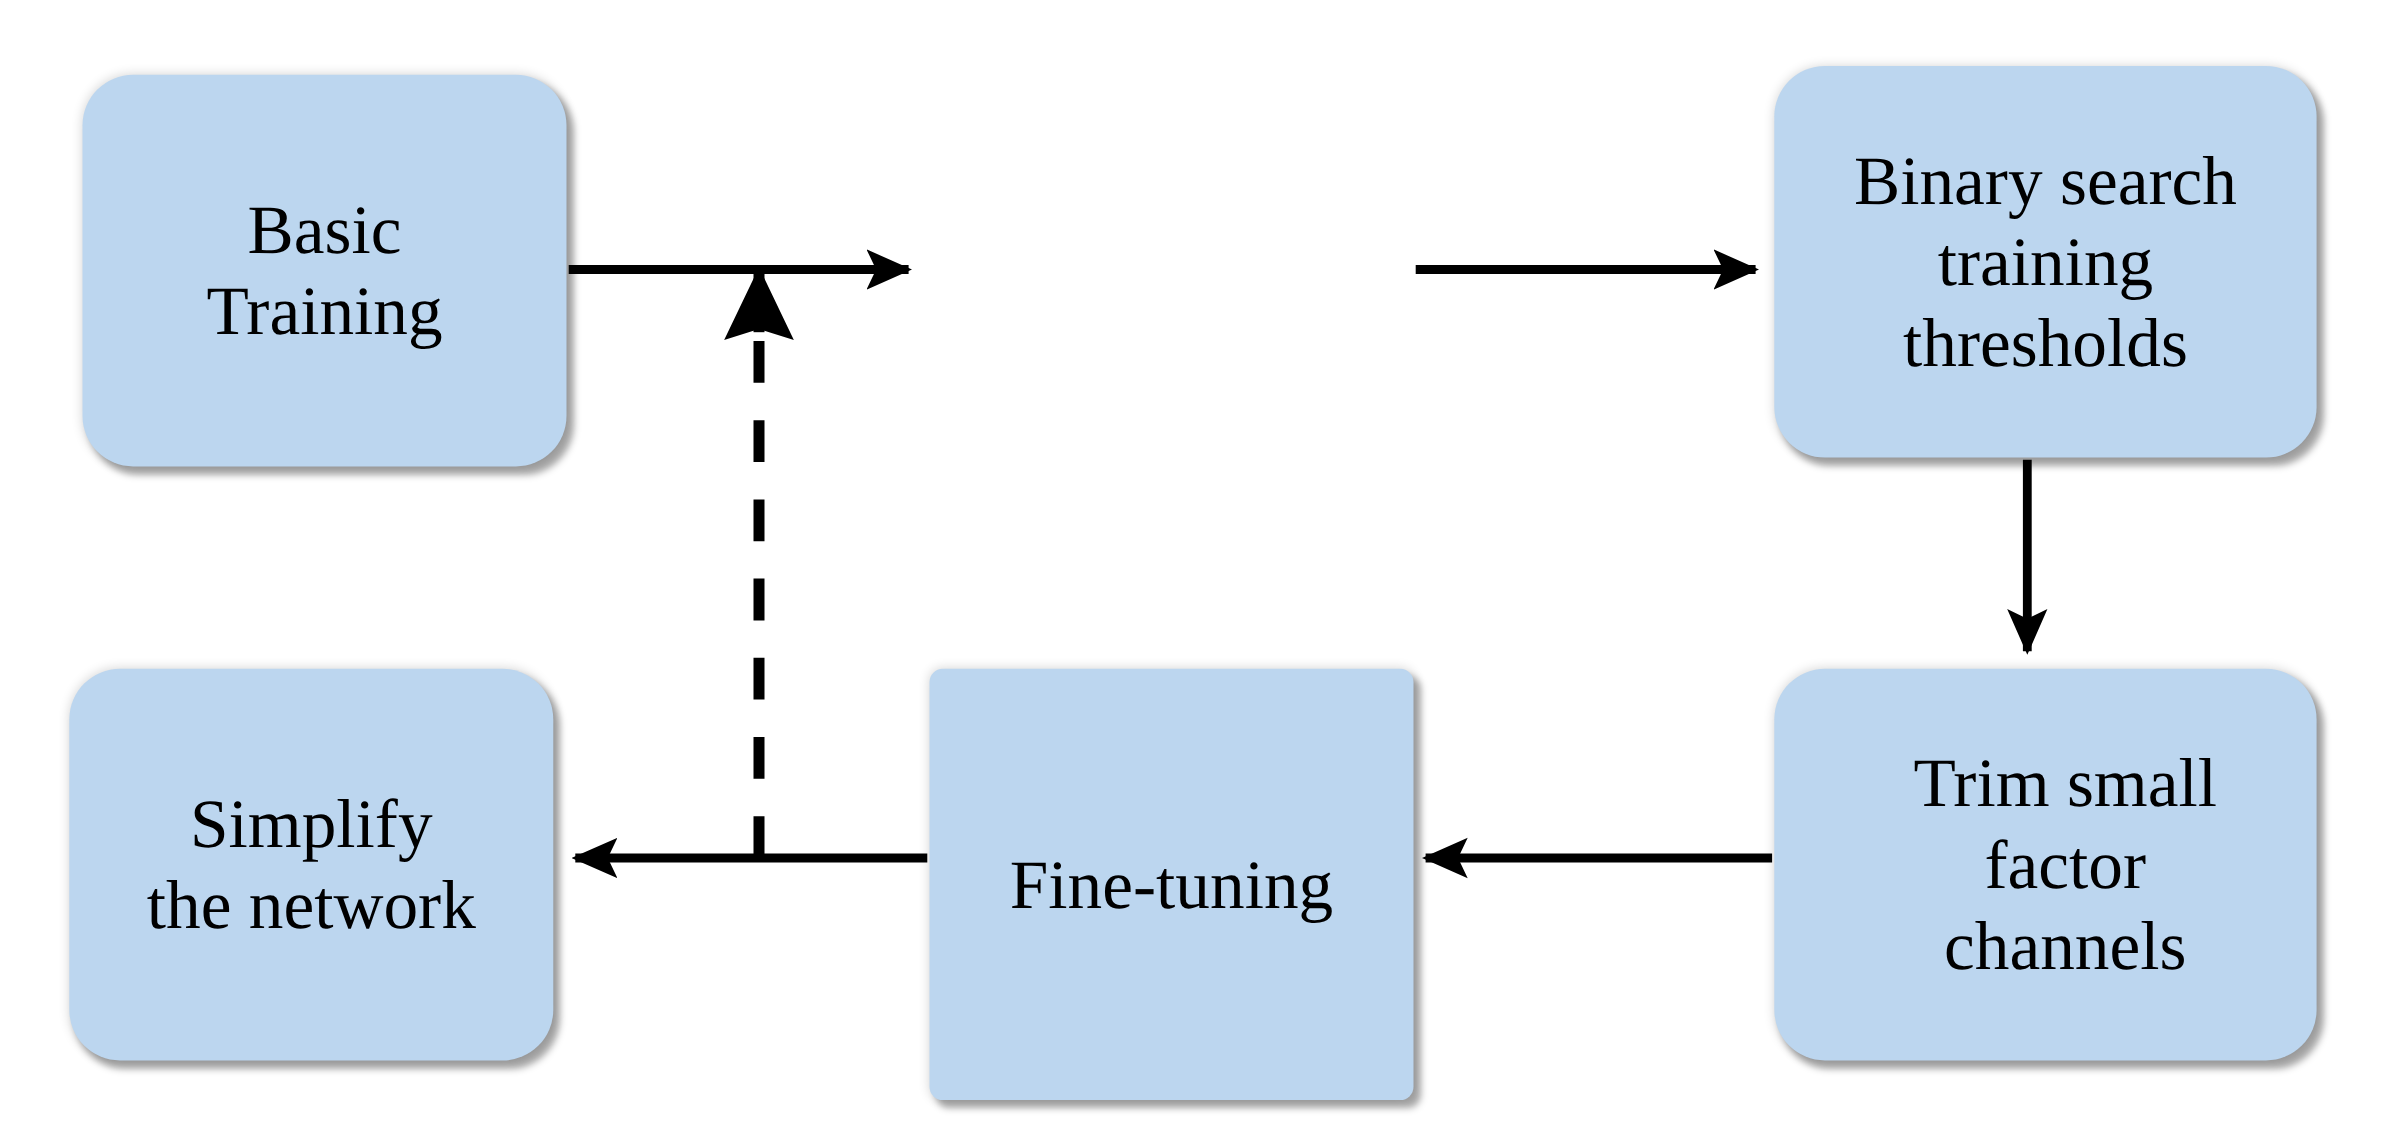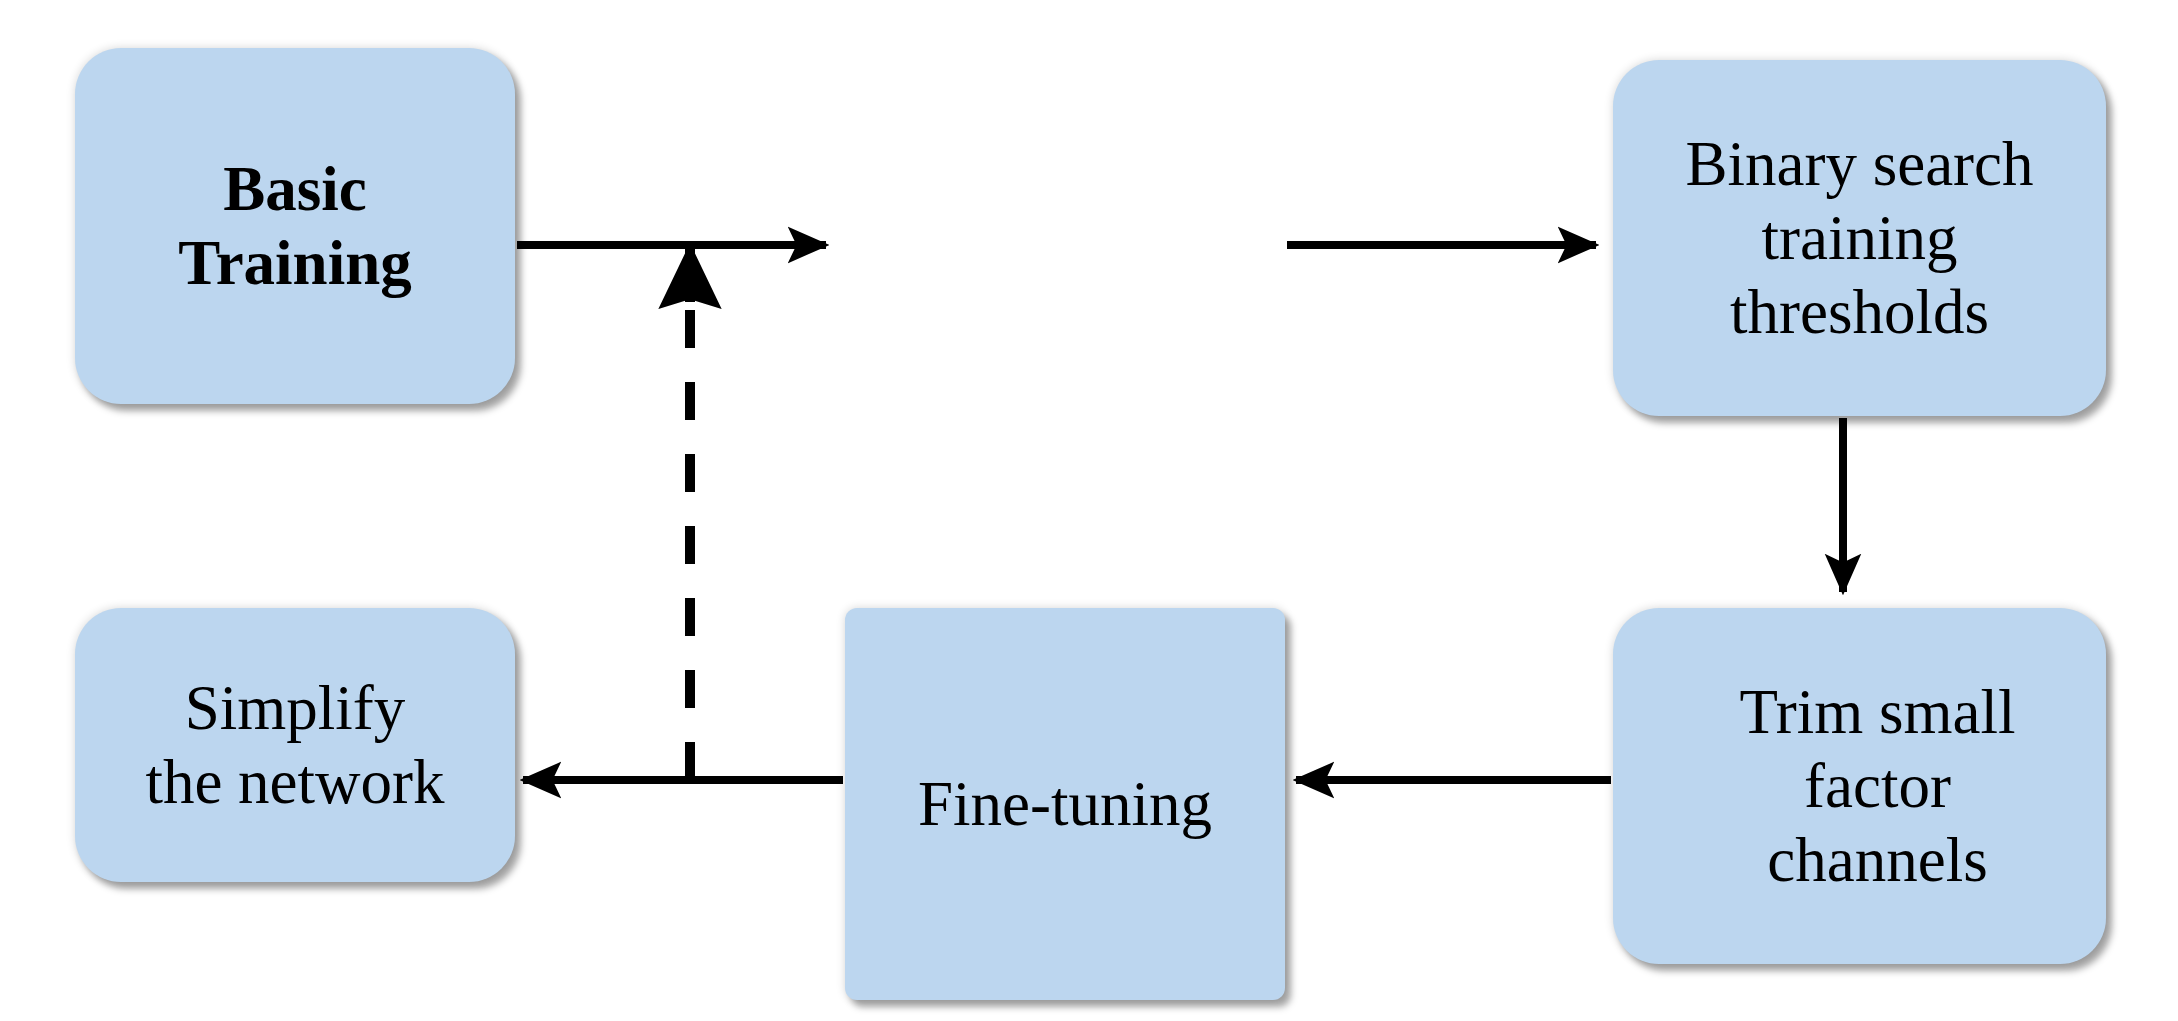--- a/index.html
+++ b/index.html
@@ -34,24 +34,24 @@
     z-index: 2;
   }
   .node-label {
     display: block;
     width: 100%;
     padding: 0 6px;
     box-sizing: border-box;
     white-space: pre-line;
   }
   
-  #node-basic-training      { left: 75px;   top: 48px;  width: 440px; height: 356px; font-size: 63px; font-weight: bold; }
+  #node-basic-training      { left: 75px;   top: 68px;  width: 440px; height: 356px; font-size: 63px; }
   #node-sparse-reg          { left: 845px;  top: 60px;  width: 440px; height: 356px; font-size: 63px; }
   #node-binary-search       { left: 1613px; top: 60px;  width: 493px; height: 356px; font-size: 63px; }
-  #node-simplify-network    { left: 75px;   top: 608px; width: 440px; height: 274px; font-size: 63px; }
+  #node-simplify-network    { left: 63px;   top: 608px; width: 440px; height: 356px; font-size: 63px; }
   #node-fine-tuning         { left: 845px;  top: 608px; width: 440px; height: 392px; font-size: 63px; border-radius: 12px; }
   #node-trim-channels       { left: 1613px; top: 608px; width: 493px; height: 356px; font-size: 63px; padding-left: 36px; }
 
   #edges {
     position: absolute;
     left: 0;
     top: 0;
     width: 2178px;
     height: 1021px;
     z-index: 3;

